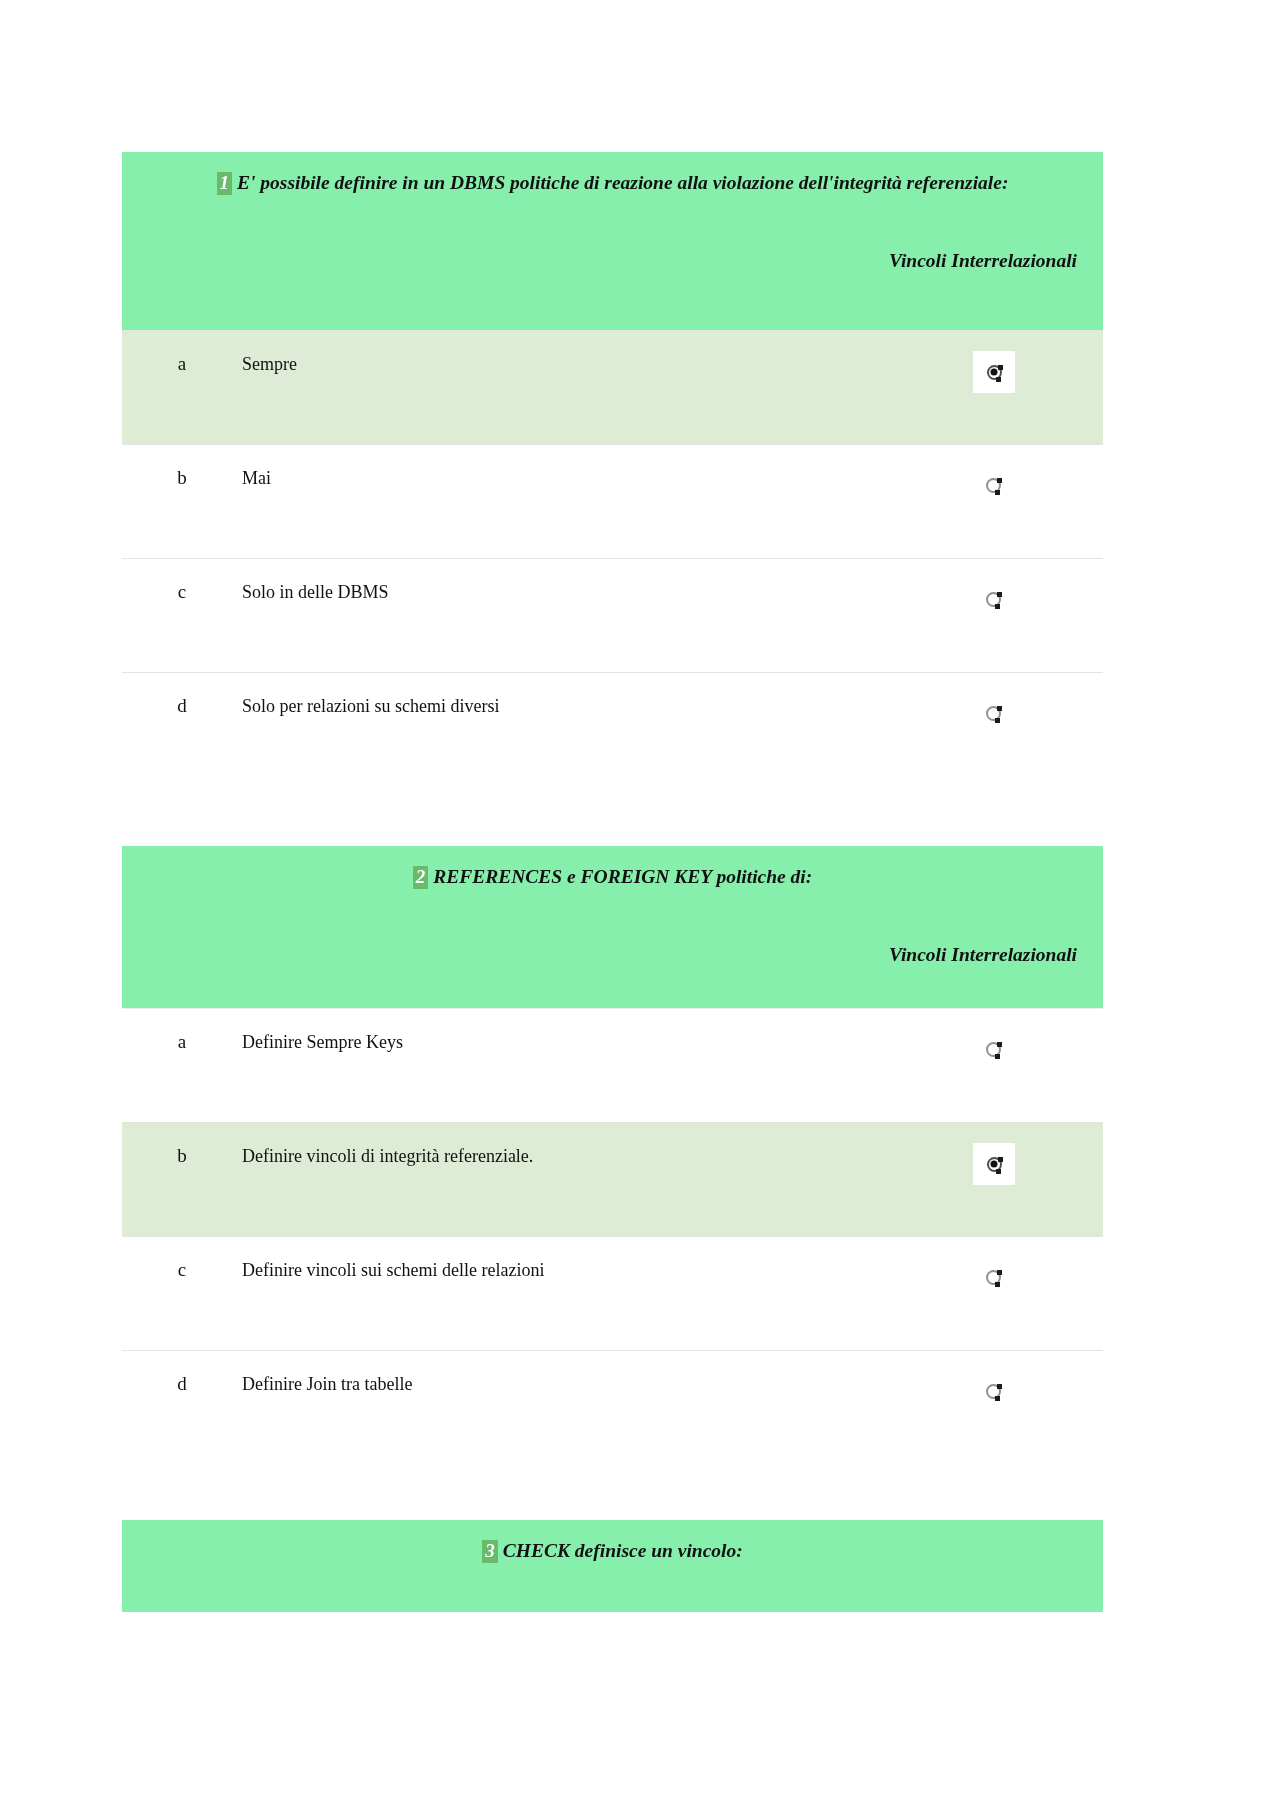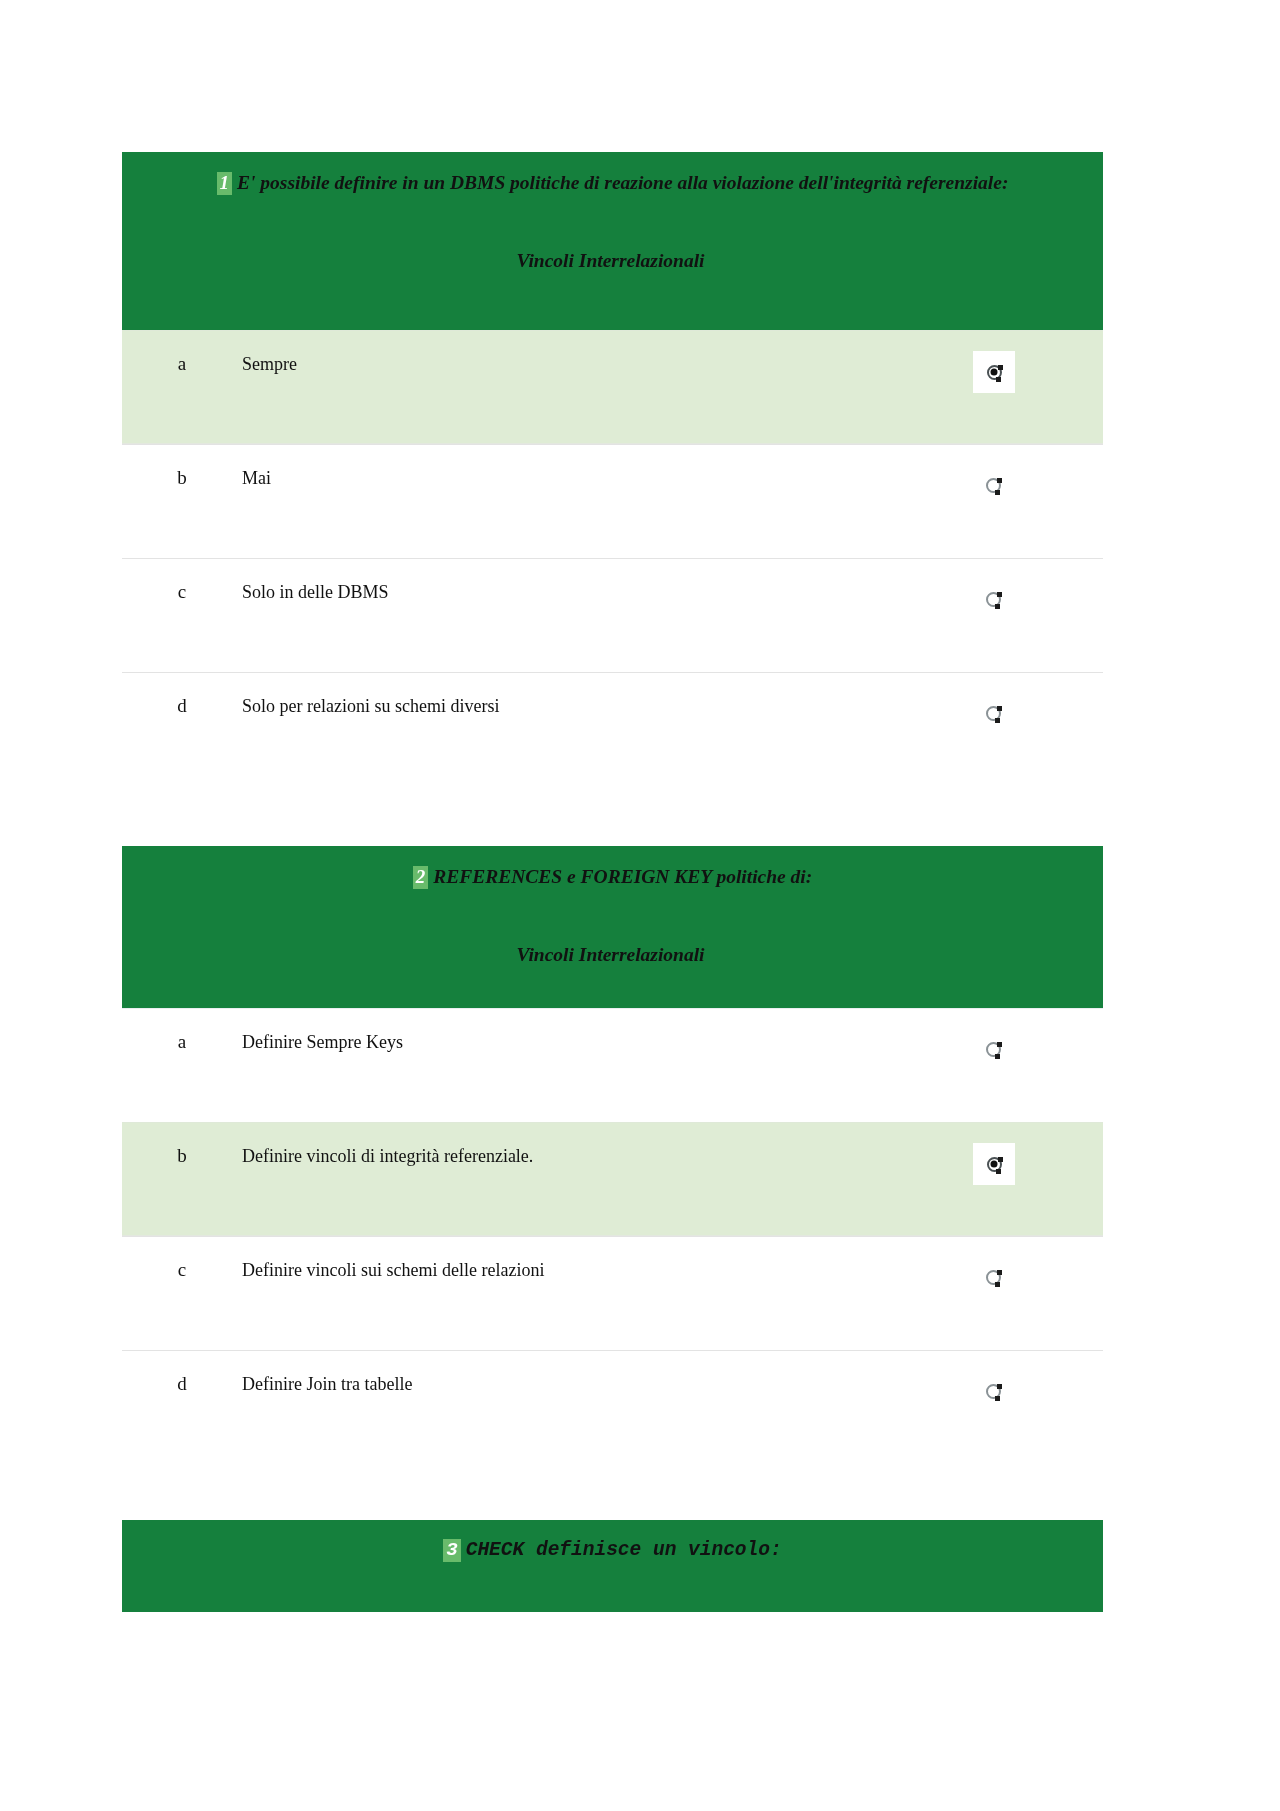--- a/index.html
+++ b/index.html
@@ -28,28 +28,28 @@
     top: 152px;
     width: 981px;
   }
 
   
   .question-block {
     width: 100%;
   }
 
   .q-header {
-    background: #15803d;
+    background: #86efac;
     box-sizing: border-box;
     padding: 18px 22px 14px 22px;
     position: relative;
   }
   .q-header.tall { min-height: 178px; }
   .q-header.tall2 { min-height: 162px; }
-  .q-header.short { min-height: 92px; font-family: Liberation Mono, monospace; }
+  .q-header.short { min-height: 92px; }
 
   .q-title-line {
     text-align: center;
     font-style: italic;
     font-weight: bold;
     font-size: 19.5px;
     line-height: 1.32;
     color: #111111;
   }
 
@@ -60,21 +60,21 @@
     font-style: italic;
     font-weight: bold;
     font-size: 19px;
     line-height: 1.1;
     padding: 1px 3px 1px 3px;
     margin-right: 5px;
     vertical-align: baseline;
   }
 
   .q-topic {
-    text-align: center;
+    text-align: right;
     font-style: italic;
     font-weight: bold;
     font-size: 19.5px;
     color: #111111;
     margin-top: 54px;
     padding-right: 4px;
   }
   .q-header.tall2 .q-topic { margin-top: 54px; }
 
   

